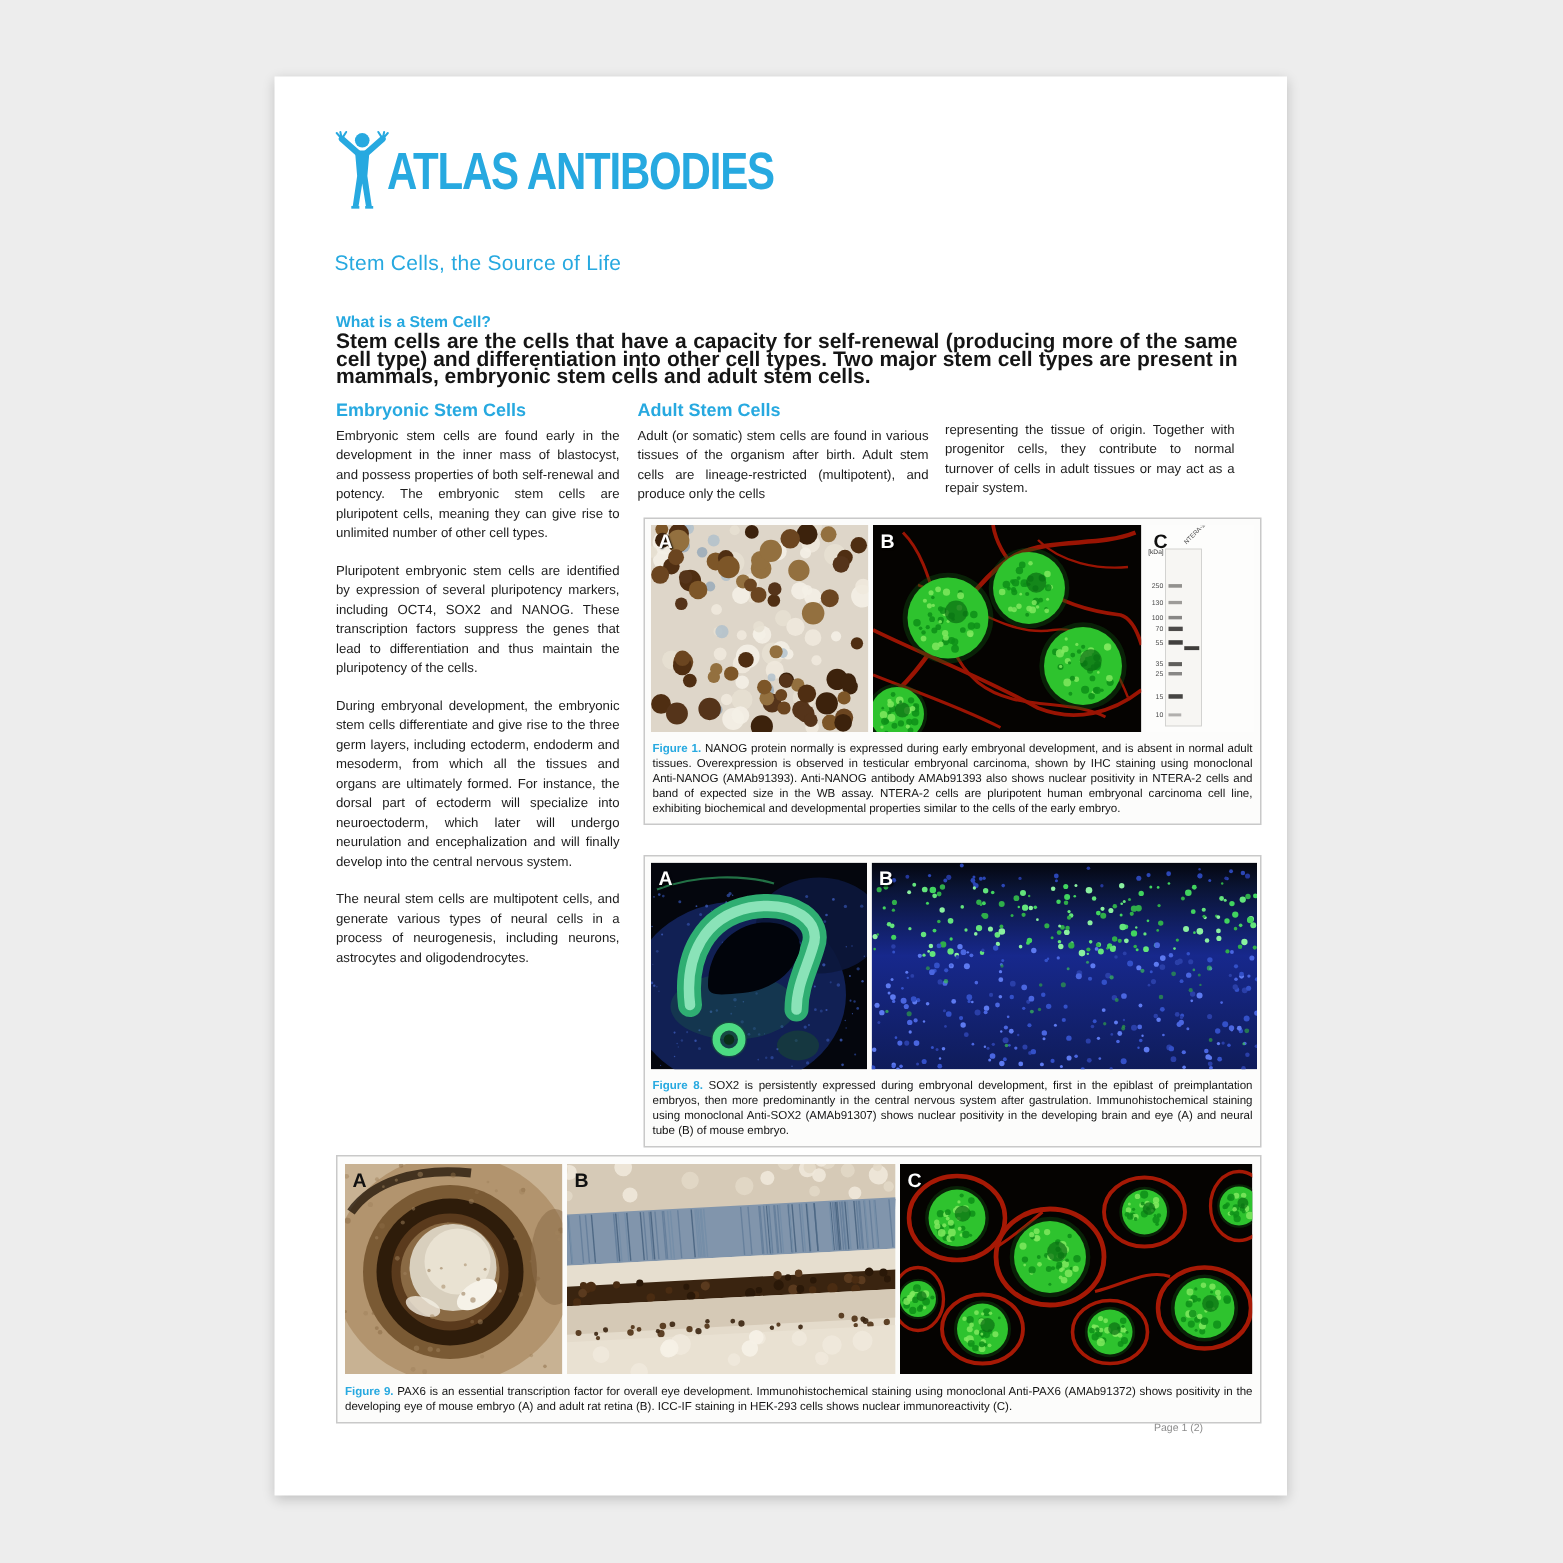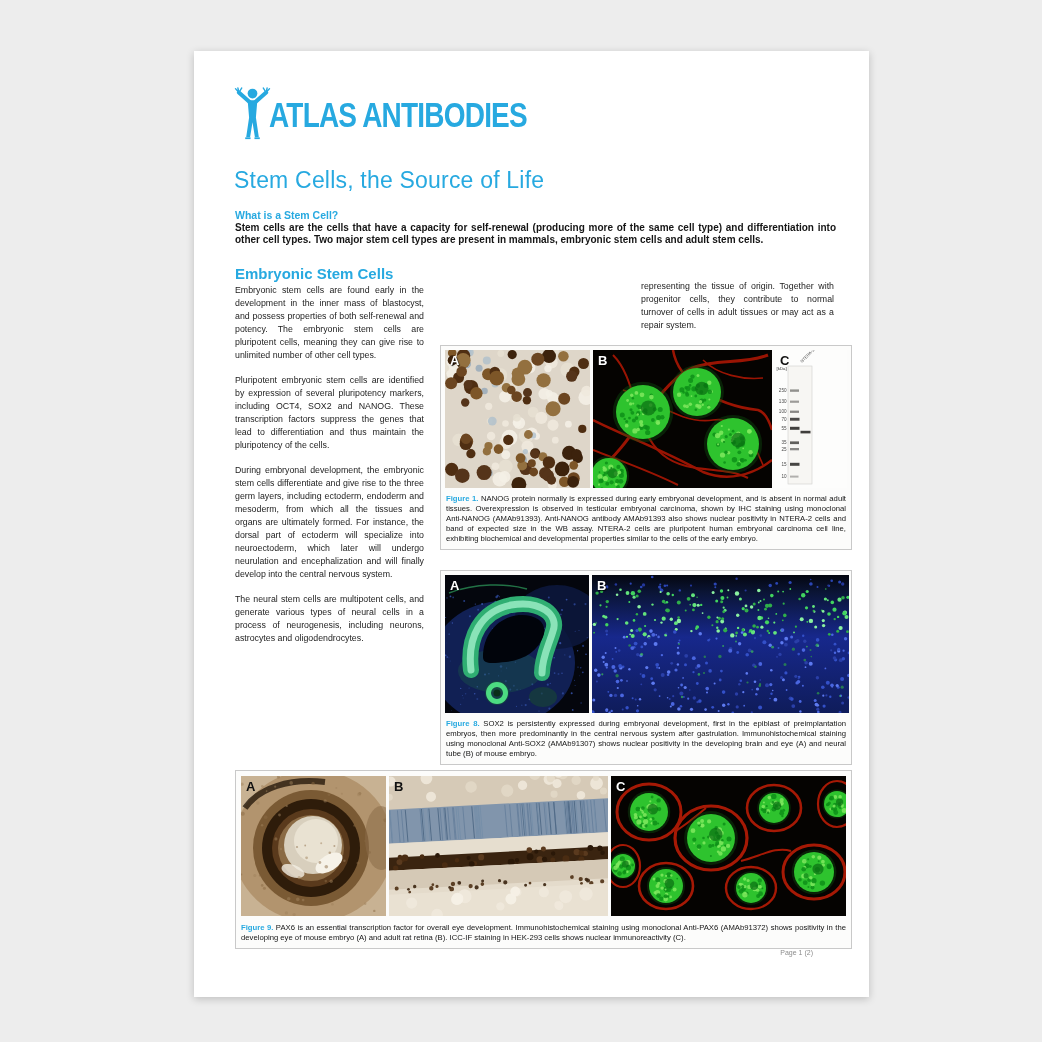--- a/index.html
+++ b/index.html
@@ -1,35 +1,35 @@
 <!DOCTYPE html>
 <html><head>
 <meta charset="utf-8">
 <style>
   :root{ --accent:#27a9e0; }
   html,body{margin:0;padding:0;}
   body{width:1042px;height:1042px;background:#ededed;position:relative;
        font-family:"Liberation Sans",sans-serif;}
-  .page{position:absolute;left:194px;top:51px;width:675px;height:946px;
+  .page{position:absolute;left:183px;top:51px;width:675px;height:946px;
         background:#ffffff;box-shadow:0 2px 8px rgba(0,0,0,.20);}
   
   .logo{position:absolute;left:40px;top:37px;height:52px;display:flex;align-items:flex-end;}
   .logo svg{display:block;}
   .logo-text{color:var(--accent);font-weight:bold;font-size:35px;letter-spacing:-1px;
              transform:scaleX(.8);transform-origin:left bottom;white-space:nowrap;
              line-height:50px;margin-left:-2px;}
   
-  .doc-title{position:absolute;left:40px;top:116px;font-size:23px;color:var(--accent);
+  .doc-title{position:absolute;left:40px;top:116px;font-size:14px;color:var(--accent);
              font-weight:400;letter-spacing:.2px;}
   .sec-head{position:absolute;left:41px;top:158px;font-size:10.5px;font-weight:bold;color:var(--accent);}
-  .intro{position:absolute;left:41px;top:171px;width:601px;font-size:10px;font-weight:bold;
+  .intro{position:absolute;left:41px;top:171px;width:601px;font-size:14px;font-weight:bold;
          line-height:11.6px;text-align:justify;color:#151515;}
   
   .col{position:absolute;font-size:8.8px;line-height:13px;text-align:justify;color:#1c1c1c;}
-  .col h3{margin:0 0 4px 0;font-size:15px;color:var(--accent);}
+  .col h3{margin:0 0 4px 0;font-size:12px;color:var(--accent);}
   .col p{margin:0 0 12px 0;}
   .col-emb{left:41px;top:216px;width:189px;}
   .col-adult{left:242px;top:216px;width:194px;}
   .col-adult2{left:447px;top:229px;width:193px;}
   
   .figbox{position:absolute;background:#fcfcfb;border:1px solid #c9c9c9;box-sizing:border-box;}
   .panels{display:flex;gap:3px;padding:4px;}
   .fig3 .panels{padding:5px;}
   .panel{position:relative;overflow:hidden;flex:none;}
   .panel svg{display:block;}
@@ -67,20 +67,24 @@
   <div class="doc-title">Stem Cells, the Source of Life</div>
   <div class="sec-head">What is a Stem Cell?</div>
   <div class="intro">Stem cells are the cells that have a capacity for self-renewal (producing more of the same cell type) and differentiation into other cell types. Two major stem cell types are present in mammals, embryonic stem cells and adult stem cells.</div>
 
   <div class="col col-emb">
     <h3>Embryonic Stem Cells</h3>
     <p>Embryonic stem cells are found early in the development in the inner mass of blastocyst, and possess properties of both self-renewal and potency. The embryonic stem cells are pluripotent cells, meaning they can give rise to unlimited number of other cell types.</p>
     <p>Pluripotent embryonic stem cells are identified by expression of several pluripotency markers, including OCT4, SOX2 and NANOG. These transcription factors suppress the genes that lead to differentiation and thus maintain the pluripotency of the cells.</p>
     <p>During embryonal development, the embryonic stem cells differentiate and give rise to the three germ layers, including ectoderm, endoderm and mesoderm, from which all the tissues and organs are ultimately formed. For instance, the dorsal part of ectoderm will specialize into neuroectoderm, which later will undergo neurulation and encephalization and will finally develop into the central nervous system.</p>
     <p>The neural stem cells are multipotent cells, and generate various types of neural cells in a process of neurogenesis, including neurons, astrocytes and oligodendrocytes.</p>
+  </div>
+  <div class="col col-adult">
+    <h3>Adult Stem Cells</h3>
+    <p>Adult (or somatic) stem cells are found in various tissues of the organism after birth. Adult stem cells are lineage-restricted (multipotent), and produce only the cells</p>
   </div>
   <div class="col col-adult2">
     <p>representing the tissue of origin. Together with progenitor cells, they contribute to normal turnover of cells in adult tissues or may act as a repair system.</p>
   </div>
 
   <div class="figbox fig1">
     <div class="panels">
       <div class="panel" style="width:145px;height:138px">
         <svg width="145" height="138" viewBox="0 0 145 138">
           <rect width="145" height="138" fill="#ded6c9"></rect>

